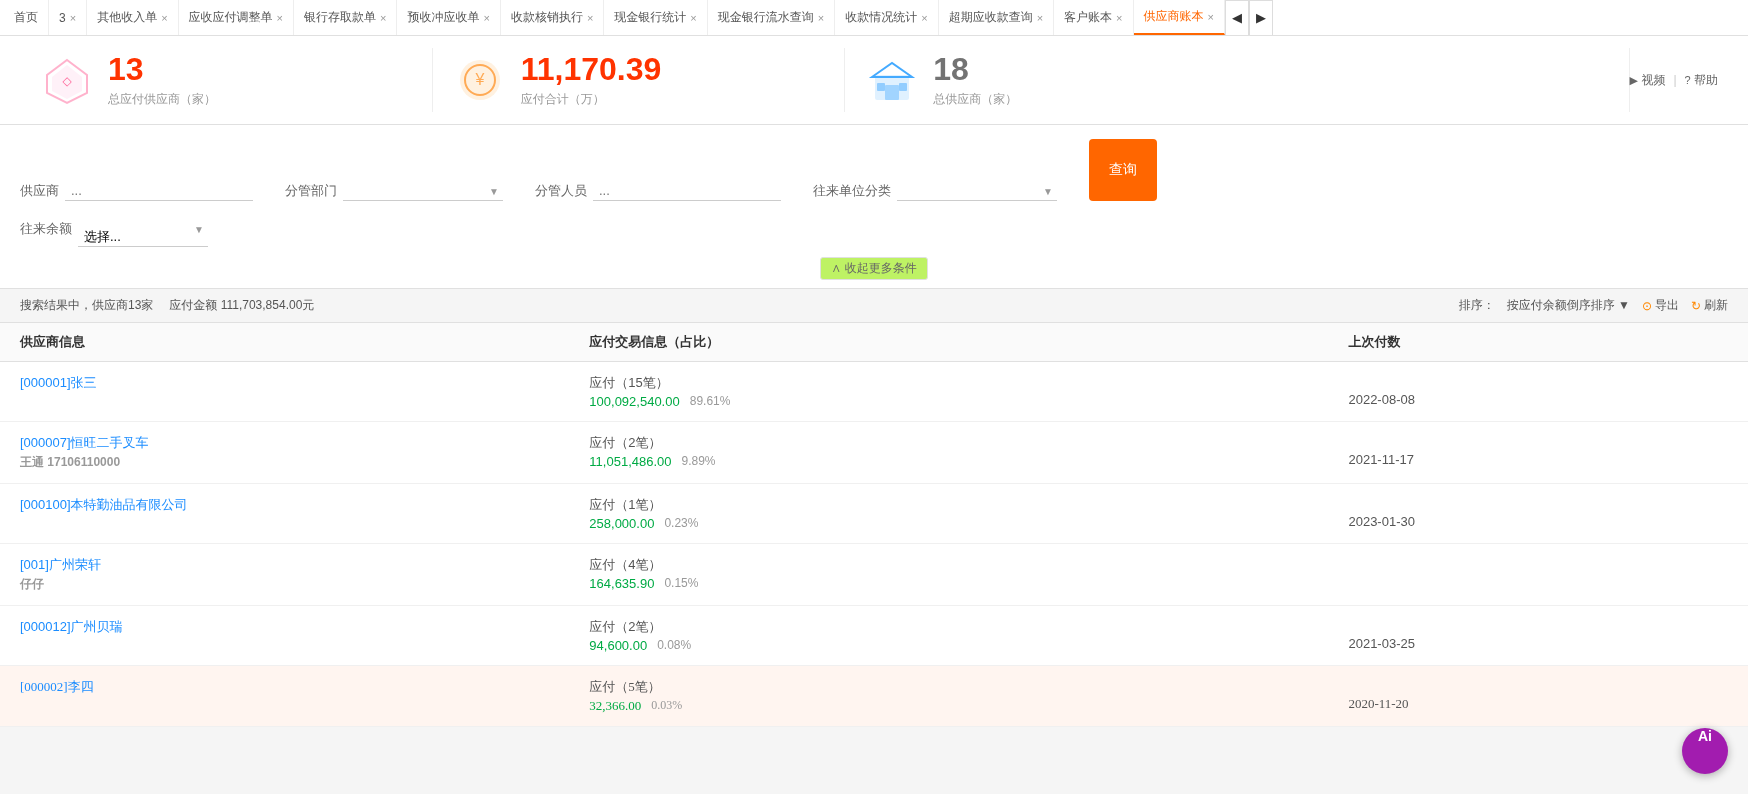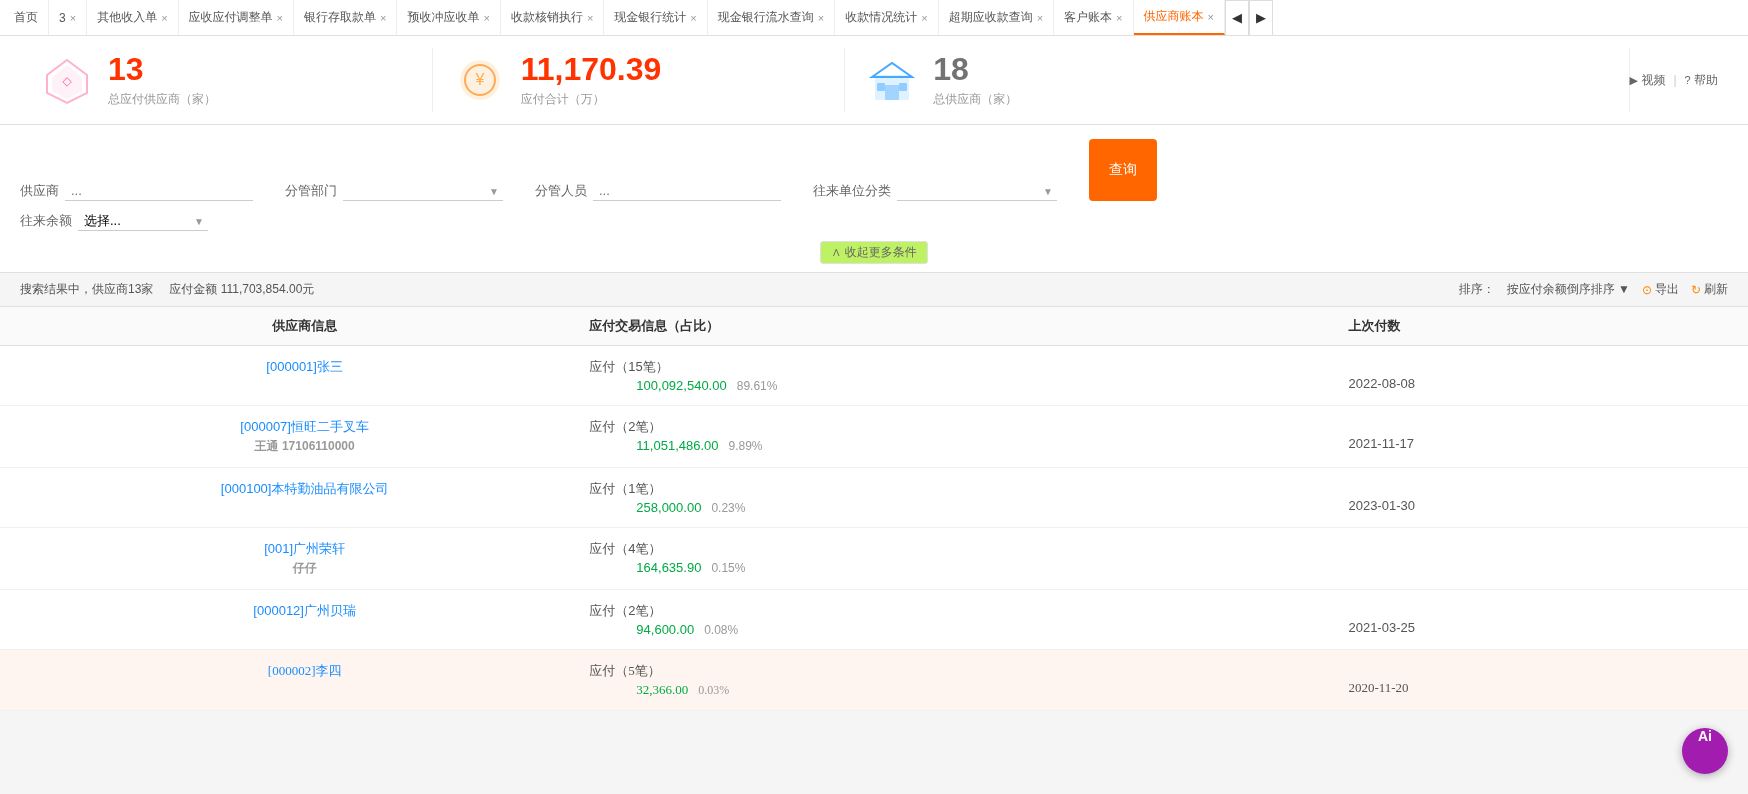--- a/index.html
+++ b/index.html
@@ -170,21 +170,21 @@
     }
     .table-header {
       display: flex;
       padding: 10px 20px;
       border-bottom: 1px solid #e0e0e0;
       font-size: 13px;
       font-weight: bold;
       color: #333;
       background: #fafafa;
     }
-    .col-supplier { flex: 3; text-align: center; }
+    .col-supplier { flex: 3; }
     .col-transaction { flex: 4; }
     .col-lastpay { flex: 2; }
 
     .table-row {
       display: flex;
       padding: 12px 20px;
       border-bottom: 1px solid #f0f0f0;
       align-items: flex-start;
     }
     .table-row.highlighted { background: #fff5f0; font-family: Liberation Serif, serif; }
@@ -193,21 +193,21 @@
       color: #1a8cff;
       text-decoration: none;
       font-size: 13px;
     }
     .supplier-sub { font-size: 12px; color: #999; margin-top: 2px; font-weight: bold; }
 
     .trans-info { display: flex; flex-direction: column; gap: 2px; }
     .trans-label { font-size: 13px; color: #555; }
     .trans-amount { font-size: 13px; color: #00aa44; font-weight: 500; }
     .trans-pct { font-size: 12px; color: #999; margin-left: 10px; }
-    .trans-row { display: flex; align-items: flex-end; margin-left: 47px; }
+    .trans-row { display: flex; align-items: flex-start; }
 
     .last-pay { font-size: 13px; color: #555; padding-top: 18px; }
 
     
     ::-webkit-scrollbar { width: 6px; height: 6px; }
     ::-webkit-scrollbar-thumb { background: #ccc; border-radius: 3px; }
   </style>
 </head>
 <body>
 
@@ -353,21 +353,21 @@
         </select>
         <span class="chevron">▼</span>
       </div>
     </div>
     <button class="btn-search">查询</button>
   </div>
   <div class="filter-row">
     <div class="filter-item">
       <label>往来余额</label>
       <div class="filter-select-wrap">
-        <select class="filter-select" style="min-width:130px;">
+        <select class="filter-select" style="min-width:130px;margin-top:16px;">
           <option>选择...</option>
         </select>
         <span class="chevron">▼</span>
       </div>
     </div>
   </div>
   <div class="collapse-bar">
     <button class="collapse-btn">
       <span>∧</span>
       <span>收起更多条件</span>

